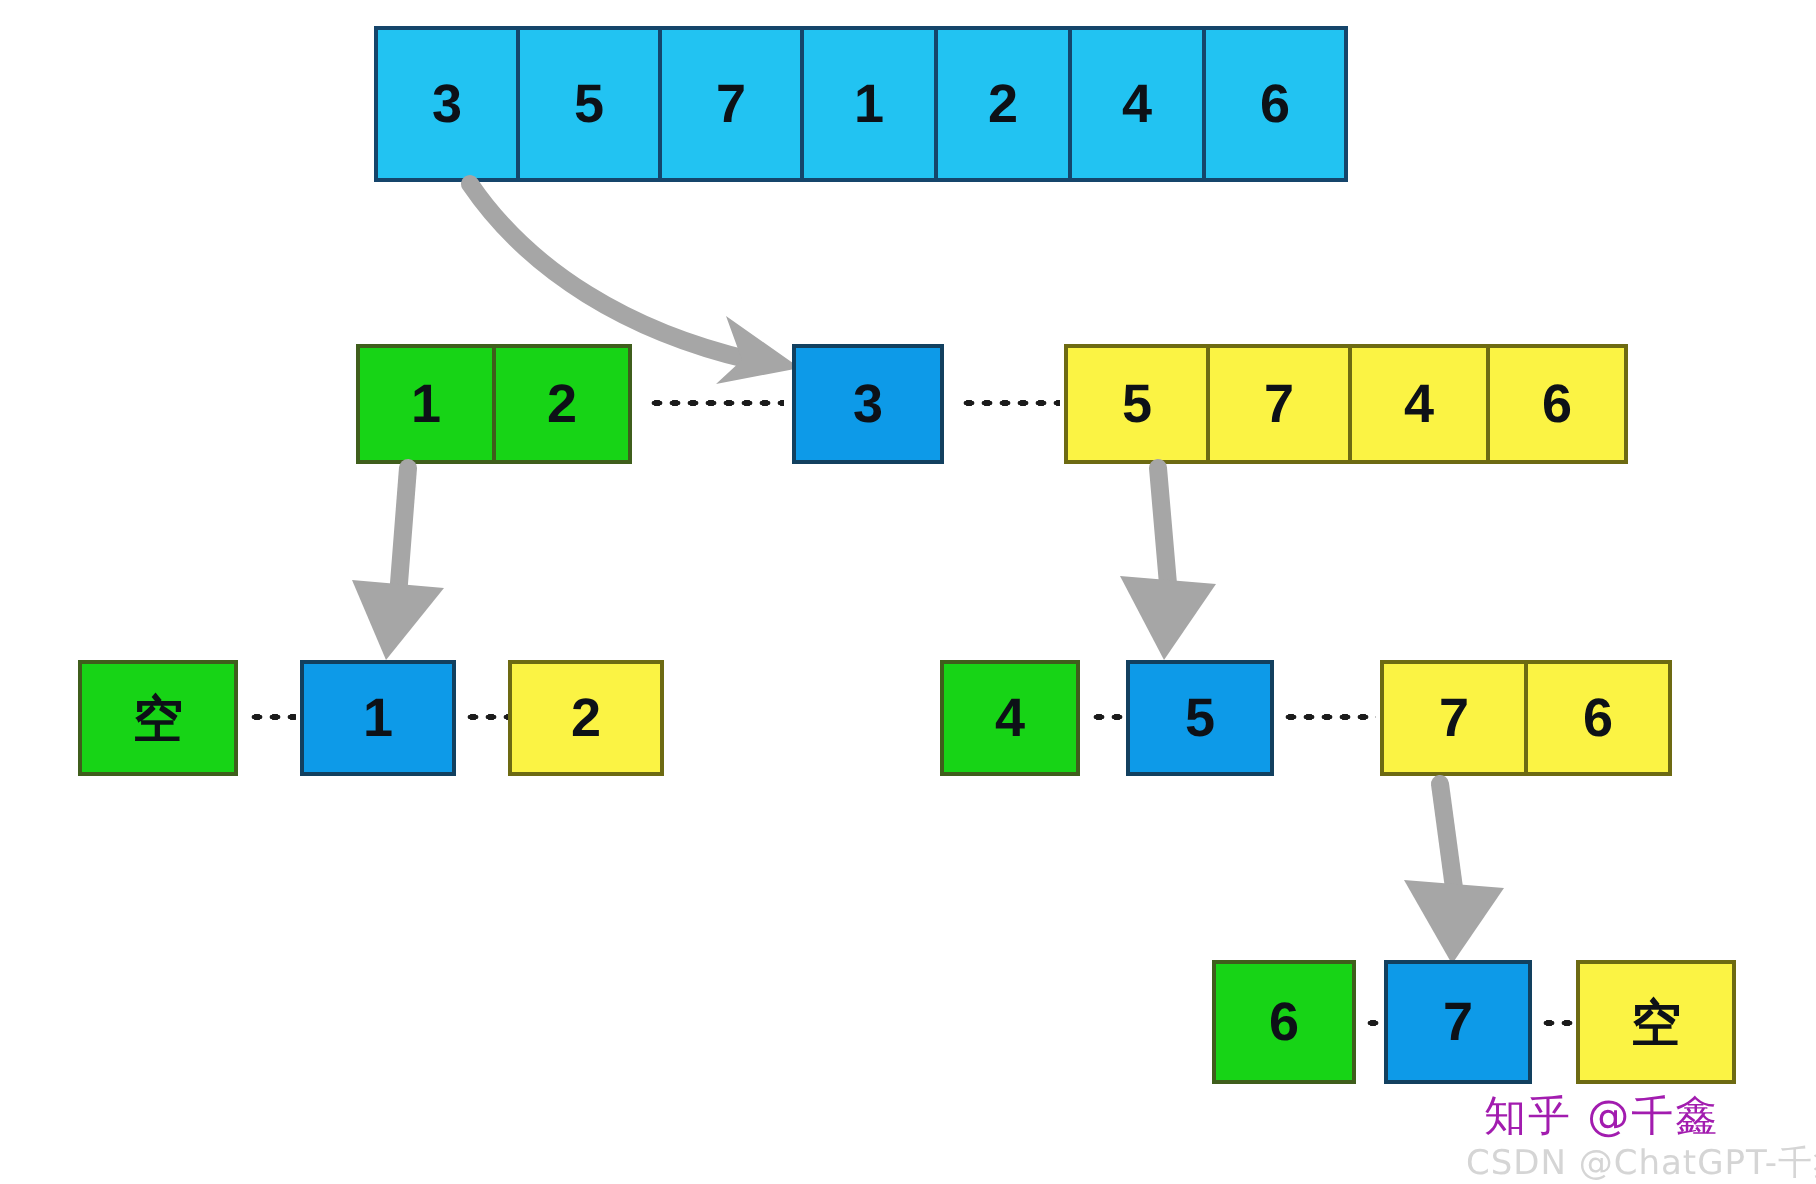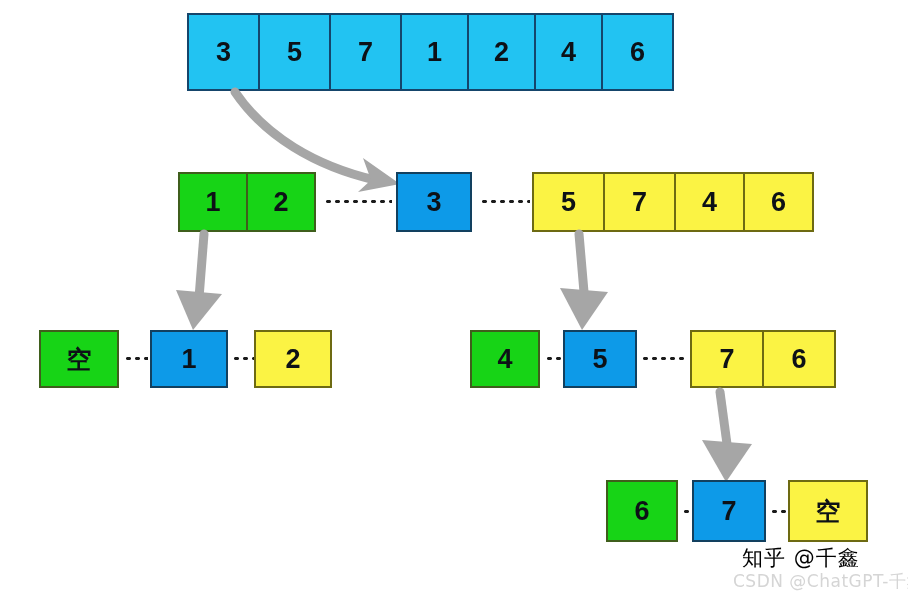--- a/index.html
+++ b/index.html
@@ -98,21 +98,21 @@
   
   .arrow {
     position: absolute;
     pointer-events: none;
   }
   .arrow svg { display: block; overflow: visible; }
 
   
   .wm-zhihu {
     position: absolute;
-    color: #000000;
+    color: #a21caf;
     font-size: 21px;
     font-family: "DejaVu Sans", "Liberation Sans", sans-serif;
     white-space: nowrap;
     letter-spacing: 1px;
   }
   .wm-csdn {
     position: absolute;
     color: #d5d5d5;
     font-size: 17px;
     font-family: "DejaVu Sans", "Liberation Sans", sans-serif;

